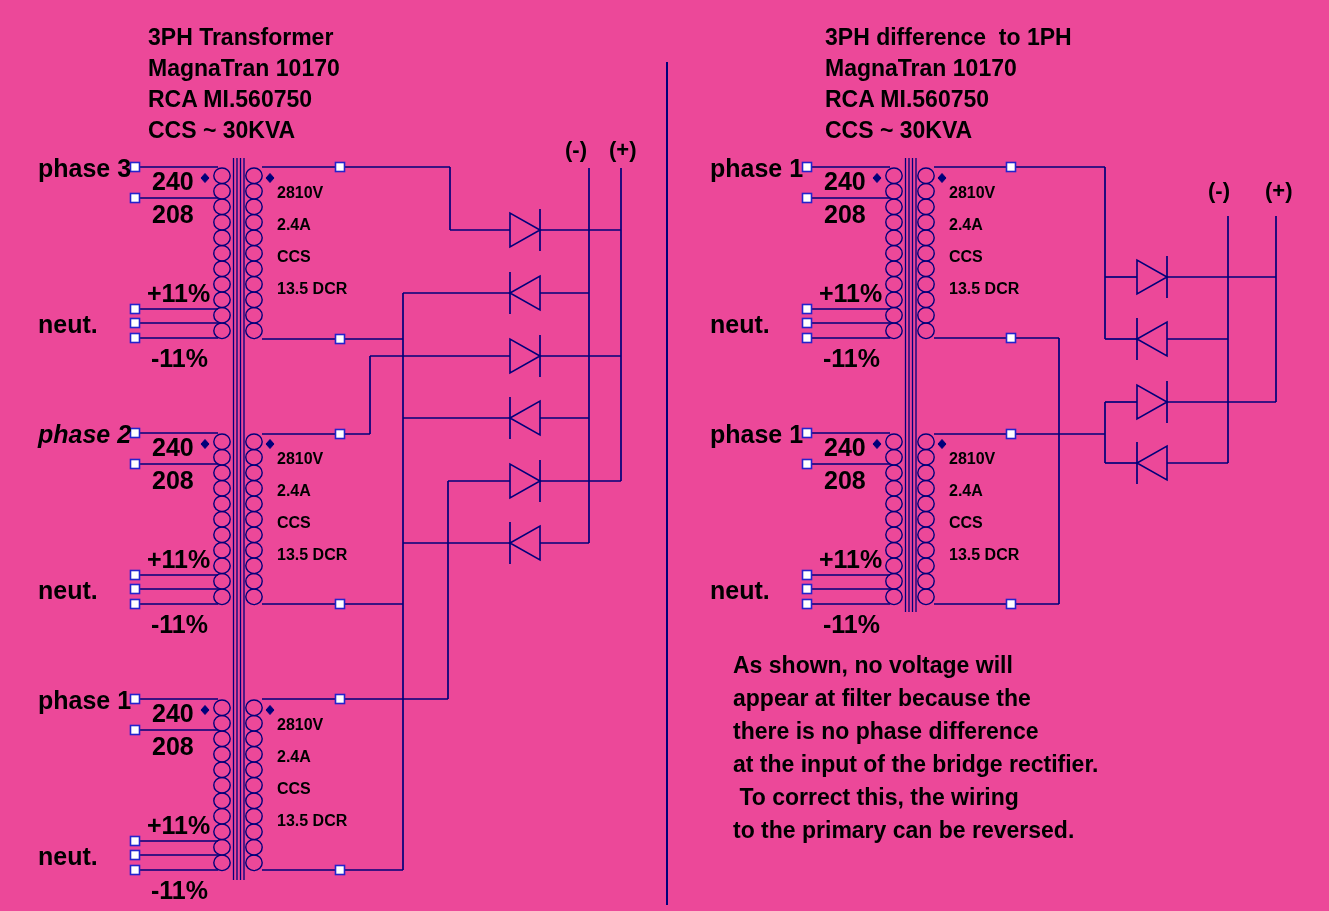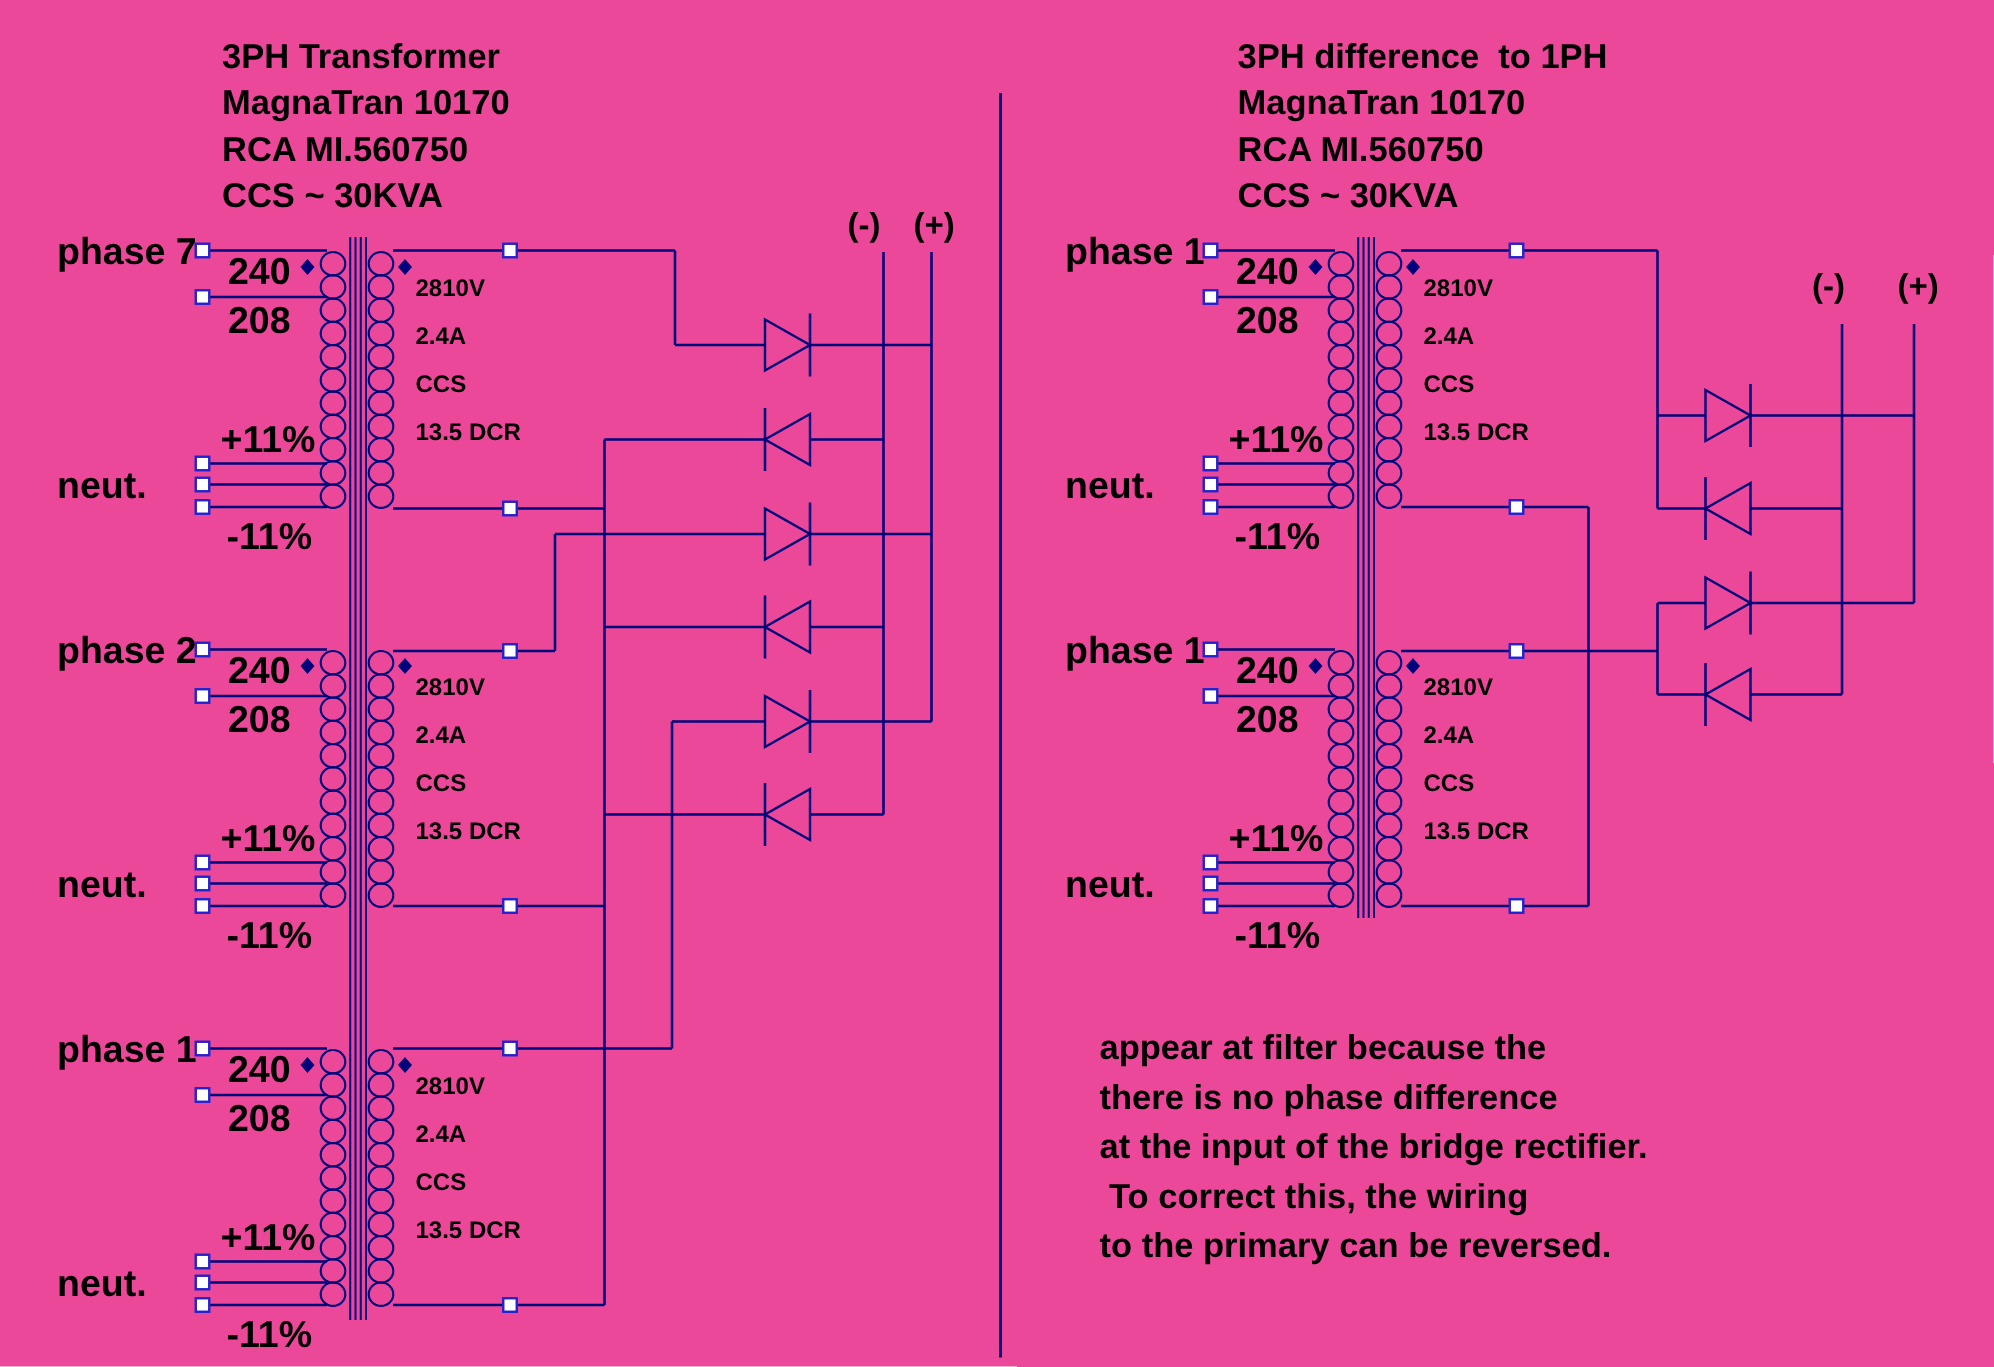--- a/index.html
+++ b/index.html
@@ -278,37 +278,38 @@
   <div class="lbl t23" style="left:825px;top:26px">3PH difference  to 1PH</div>
   <div class="lbl t23" style="left:825px;top:57px">MagnaTran 10170</div>
   <div class="lbl t23" style="left:825px;top:88px">RCA MI.560750</div>
   <div class="lbl t23" style="left:825px;top:119px">CCS ~ 30KVA</div>
 
   <div class="lbl t22" style="left:565px;top:139px">(-)</div>
   <div class="lbl t22" style="left:609px;top:139px">(+)</div>
   <div class="lbl t22" style="left:1208px;top:180px">(-)</div>
   <div class="lbl t22" style="left:1265px;top:180px">(+)</div>
 
+  <div class="lbl t23" style="left:733px;top:654px">As shown, no voltage will</div>
   <div class="lbl t23" style="left:733px;top:687px">appear at filter because the</div>
   <div class="lbl t23" style="left:733px;top:720px">there is no phase difference</div>
   <div class="lbl t23" style="left:733px;top:753px">at the input of the bridge rectifier.</div>
   <div class="lbl t23" style="left:733px;top:786px"> To correct this, the wiring</div>
   <div class="lbl t23" style="left:733px;top:819px">to the primary can be reversed.</div>
 
-<div class="lbl t25" style="left: 38px; top: 156px;">phase 7</div>
+<div class="lbl t25" style="left: 38px; top: 156px;">phase 3</div>
     <div class="lbl t25" style="left: 152px; top: 169px;">240</div>
     <div class="lbl t25" style="left: 152px; top: 202px;">208</div>
     <div class="lbl t25" style="left: 147px; top: 281px;">+11%</div>
     <div class="lbl t25" style="left: 38px; top: 312px;">neut.</div>
     <div class="lbl t25" style="left: 151px; top: 346px;">-11%</div>
     <div class="lbl t24" style="left: 277px; top: 185px;">2810V</div>
     <div class="lbl t24" style="left: 277px; top: 217px;">2.4A</div>
     <div class="lbl t24" style="left: 277px; top: 249px;">CCS</div>
     <div class="lbl t24" style="left: 277px; top: 281px;">13.5 DCR</div>
-    <div class="lbl t25" style="left: 38px; top: 422px;">phase 2</div>
+    <div class="lbl t25" style="left: 38px; top: 422px; font-style: italic;">phase 2</div>
     <div class="lbl t25" style="left: 152px; top: 435px;">240</div>
     <div class="lbl t25" style="left: 152px; top: 468px;">208</div>
     <div class="lbl t25" style="left: 147px; top: 547px;">+11%</div>
     <div class="lbl t25" style="left: 38px; top: 578px;">neut.</div>
     <div class="lbl t25" style="left: 151px; top: 612px;">-11%</div>
     <div class="lbl t24" style="left: 277px; top: 451px;">2810V</div>
     <div class="lbl t24" style="left: 277px; top: 483px;">2.4A</div>
     <div class="lbl t24" style="left: 277px; top: 515px;">CCS</div>
     <div class="lbl t24" style="left: 277px; top: 547px;">13.5 DCR</div>
     <div class="lbl t25" style="left: 38px; top: 688px;">phase 1</div>

